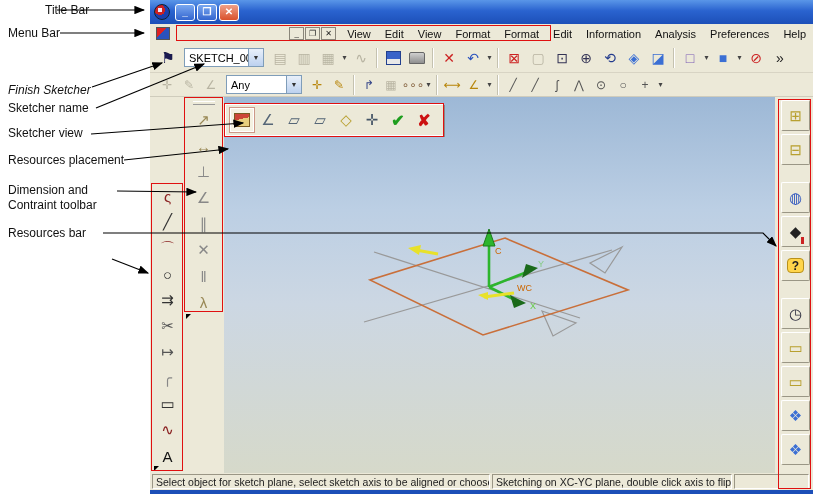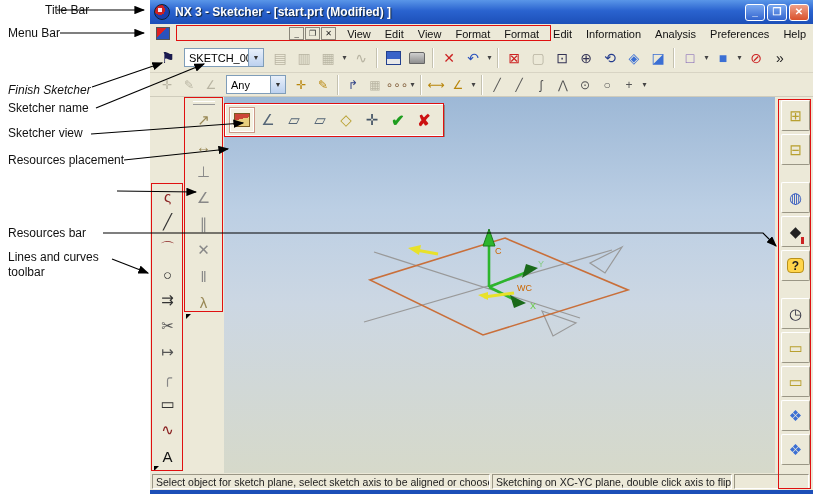--- a/index.html
+++ b/index.html
@@ -43,21 +43,21 @@
   .tb2 .tb-btn { width:22px; height:20px; font-size:12px; }
   .tb-btn.grayed .glyph { color:#b8b4a2 !important; }
   .sep { width:2px; height:20px; margin:0 3px; border-left:1px solid #c5c2b0; border-right:1px solid #fff; flex:0 0 auto; }
   .dd { font-size:8px; color:#444; width:9px; flex:0 0 auto; text-align:center; }
   .gap { height:14px; flex:0 0 auto; }
   .combo { height:19px; background:#fff; border:1px solid #7f9db9; display:flex; align-items:center;
     font-size:11px; padding-left:4px; margin:0 4px; position:relative; flex:0 0 auto; }
   .combo .val { flex:1; white-space:nowrap; overflow:hidden; }
   .combo .cbtn { width:15px; height:100%; background:linear-gradient(180deg,#e9f0fa,#bcd1ef);
     border-left:1px solid #7f9db9; display:flex; align-items:center; justify-content:center; font-size:7px; color:#333; }
-  .combo.sketch { width:80px; } .combo.filter { width:60px;justify-content:flex-end; }
+  .combo.sketch { width:80px; } .combo.filter { width:76px;justify-content:flex-end; }
 
   
   [data-name="finish-sketch-button"] .glyph { font-size:15px;
     background:linear-gradient(45deg,#222 25%,#eee 25% 50%,#222 50% 75%,#eee 75%); -webkit-background-clip:text; background-clip:text; color:#1a1a50; }
   [data-name="save-icon"] .glyph { width:15px; height:14px;
     background:linear-gradient(180deg,#3a63c8 0 55%, #e8e8e8 55% 100%); border:1px solid #23408e; }
   [data-name="print-icon"] .glyph { width:16px; height:12px;
     background:linear-gradient(180deg,#cfcfcf,#8f8f8f); border:1px solid #666; border-radius:2px 2px 0 0; }
   [data-name="shaded-cube-icon"] .glyph { width:16px; height:14px;
     background:linear-gradient(168deg,#cc4638 0 42%, #e8cf7d 42% 100%); border:1px solid #7a5a22; }
@@ -104,21 +104,20 @@
 </style>
 </head>
 <body>
 
 <div id="page" data-name="page">
 
   <div class="app" data-name="nx-application-window">
 
     <div class="titlebar" data-name="title-bar">
       <div class="nx-logo" data-name="nx-logo-icon"></div>
-      <div class="title-text" data-name="window-title">NX 3 - Sketcher - [start.prt (Modified) ]</div>
       <div class="win-btns">
         <div class="win-btn" data-name="minimize-button">_</div>
         <div class="win-btn" data-name="restore-button">❐</div>
         <div class="win-btn close" data-name="close-button">✕</div>
       </div>
     </div>
 
     <div class="menubar" data-name="menu-bar">
       <div class="mdi-icon" data-name="mdi-child-icon"></div>
 
@@ -459,23 +458,23 @@
     </div>
     <div class="app-bottom" data-name="window-bottom-border"></div>
   </div>
 
   <div class="ann-label" style="left:8px; top:3px;margin-left:37px;" data-name="annotation-title-bar-label">Title Bar</div>
   <div class="ann-label" style="left:8px; top:26px;" data-name="annotation-menu-bar-label">Menu Bar</div>
   <div class="ann-label" style="left:8px; top:83px;font-style:italic;" data-name="annotation-finish-sketcher-label">Finish Sketcher</div>
   <div class="ann-label" style="left:8px; top:101px;" data-name="annotation-sketcher-name-label">Sketcher name</div>
   <div class="ann-label" style="left:8px; top:126px;" data-name="annotation-sketcher-view-label">Sketcher  view</div>
   <div class="ann-label" style="left:8px; top:153px;" data-name="annotation-sketcher-placement-label">Resources  placement</div>
+  <div class="ann-label" style="left:8px; top:183px;" data-name="annotation-dimension-constraint-label">Dimension and
+Contraint  toolbar</div>
   <div class="ann-label" style="left:8px; top:226px;" data-name="annotation-resources-bar-label">Resources bar</div>
-  <div class="ann-label" style="left:8px; top:250px;" data-name="annotation-lines-curves-label">Lines and curves
-toolbar</div>
 
   <div class="red-box" style="left:176px; top:25px;  width:375px; height:16px;" data-name="annotation-box-menu-bar"></div>
   <div class="red-box" style="left:184px; top:97px;  width:39px;  height:215px;" data-name="annotation-box-dimension-constraint-toolbar"></div>
   <div class="red-box" style="left:151px; top:183px; width:32px;  height:288px;" data-name="annotation-box-lines-curves-toolbar"></div>
   <div class="red-box" style="left:224px; top:103px; width:220px; height:34px;" data-name="annotation-box-sketcher-placement-toolbar"></div>
   <div class="red-box" style="left:778px; top:99px;  width:33px;  height:390px;" data-name="annotation-box-resources-bar"></div>
 
   <svg id="arrows" width="813" height="494" viewBox="0 0 813 494" data-name="annotation-arrows">
     <defs>
       <marker id="ah" markerWidth="9" markerHeight="7" refX="8" refY="3.5" orient="auto">

